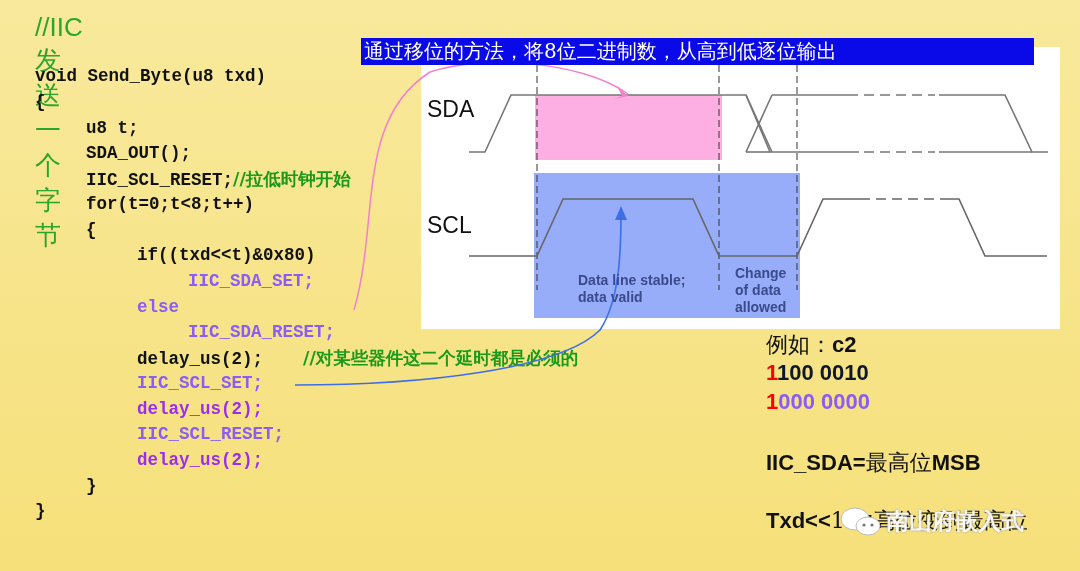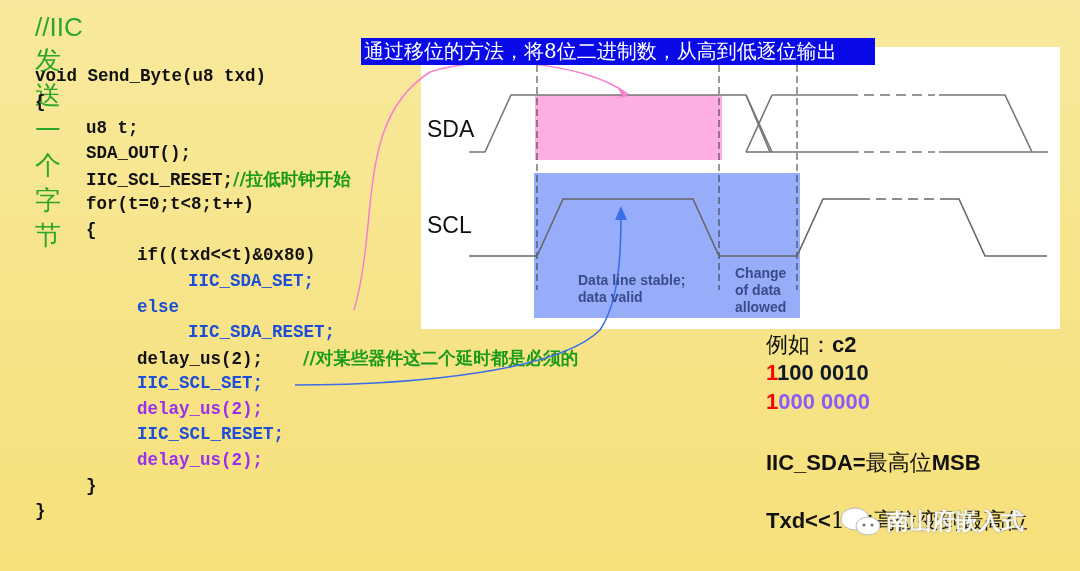--- a/index.html
+++ b/index.html
@@ -3,26 +3,26 @@
 <meta charset="utf-8">
 <style>
   html, body { margin:0; padding:0; }
   body { width:1080px; height:571px; overflow:hidden; position:relative;
          background: linear-gradient(180deg, #f8e99c 0%, #f6e07a 100%);
          font-family: "Liberation Sans", sans-serif; }
   .code { position:absolute; left:0; top:0; font-family:"Liberation Mono","DejaVu Sans Mono", monospace;
           font-weight:bold; font-size:17.5px; }
   .line { position:absolute; white-space:pre; line-height:22px; }
   .c-black { color:#111; }
-  .c-red { color:#1d4ed8; }
+  .c-red { color:#8b5cf6; }
   .c-purple { color:#9a2ef0; }
   .c-green { color:#1a9a1a; font-family:"DejaVu Sans", sans-serif; font-weight:bold; }
   .heading { position:absolute; left:35px; top:12px; font-family:"Liberation Sans",sans-serif; font-weight:normal; font-size:26px; color:#2ba52b; }
   .diagram { position:absolute; left:421px; top:47px; width:639px; height:282px; background:#fff; }
-  .banner { position:absolute; left:361px; top:38px; width:514px; height:27px; background:#0a0ae8; color:#fff;
+  .banner { position:absolute; left:361px; top:38px; width:673px; height:27px; background:#0a0ae8; color:#fff;
             font-family:"DejaVu Serif","Liberation Serif",serif; font-size:20px; line-height:27px; padding-left:3px; box-sizing:border-box; white-space:nowrap; overflow:hidden; }
   .pink { position:absolute; left:535px; top:95px; width:187px; height:65px; background:#fdaee3; }
   .blue { position:absolute; left:534px; top:173px; width:266px; height:145px; background:#97adf9; }
   .siglabel { position:absolute; font-size:23px; color:#111; }
   .small { position:absolute; font-size:14px; color:#3a4a8a; line-height:17px;font-weight:bold; }
   .rt { position:absolute; font-weight:bold; font-size:22px; }
   .cn { font-family:"DejaVu Serif","Liberation Serif",serif; font-weight:normal; }
   svg.overlay { position:absolute; left:0; top:0; }
   .wm { position:absolute; left:840px; top:506px; font-size:23px; color:#fff; text-shadow:0 0 2px #888; font-family:"DejaVu Sans",sans-serif; opacity:0.92;font-weight:bold; }
 </style>
@@ -82,21 +82,21 @@
     <polyline points="950,199 959,199 985,256 1047,256"></polyline>
   </g>
 
   <path d="M354,310 C380,220 355,120 430,72 C480,55 580,60 628,94" stroke="#f57fcf" stroke-width="1.5" fill="none"></path>
   <polygon points="628,96 617,86 622,96 614,99" fill="#f57fcf"></polygon>
 
   <path d="M295,385 C420,385 560,370 600,330 C620,300 621,250 621,212" stroke="#3c6ee8" stroke-width="1.6" fill="none"></path>
   <polygon points="621,206 615,220 627,220" fill="#3c6ee8"></polygon>
 </svg>
 
-<div class="siglabel" style="left:427px;top:116px">SDA</div>
+<div class="siglabel" style="left:427px;top:96px">SDA</div>
 <div class="siglabel" style="left:427px;top:212px">SCL</div>
 <div class="small" style="left:578px;top:272px">
   <div>Data line stable;</div>
   <div>data valid</div>
 </div>
 <div class="small" style="left:735px;top:265px">
   <div>Change</div>
   <div>of data</div>
   <div>allowed</div>
 </div>

